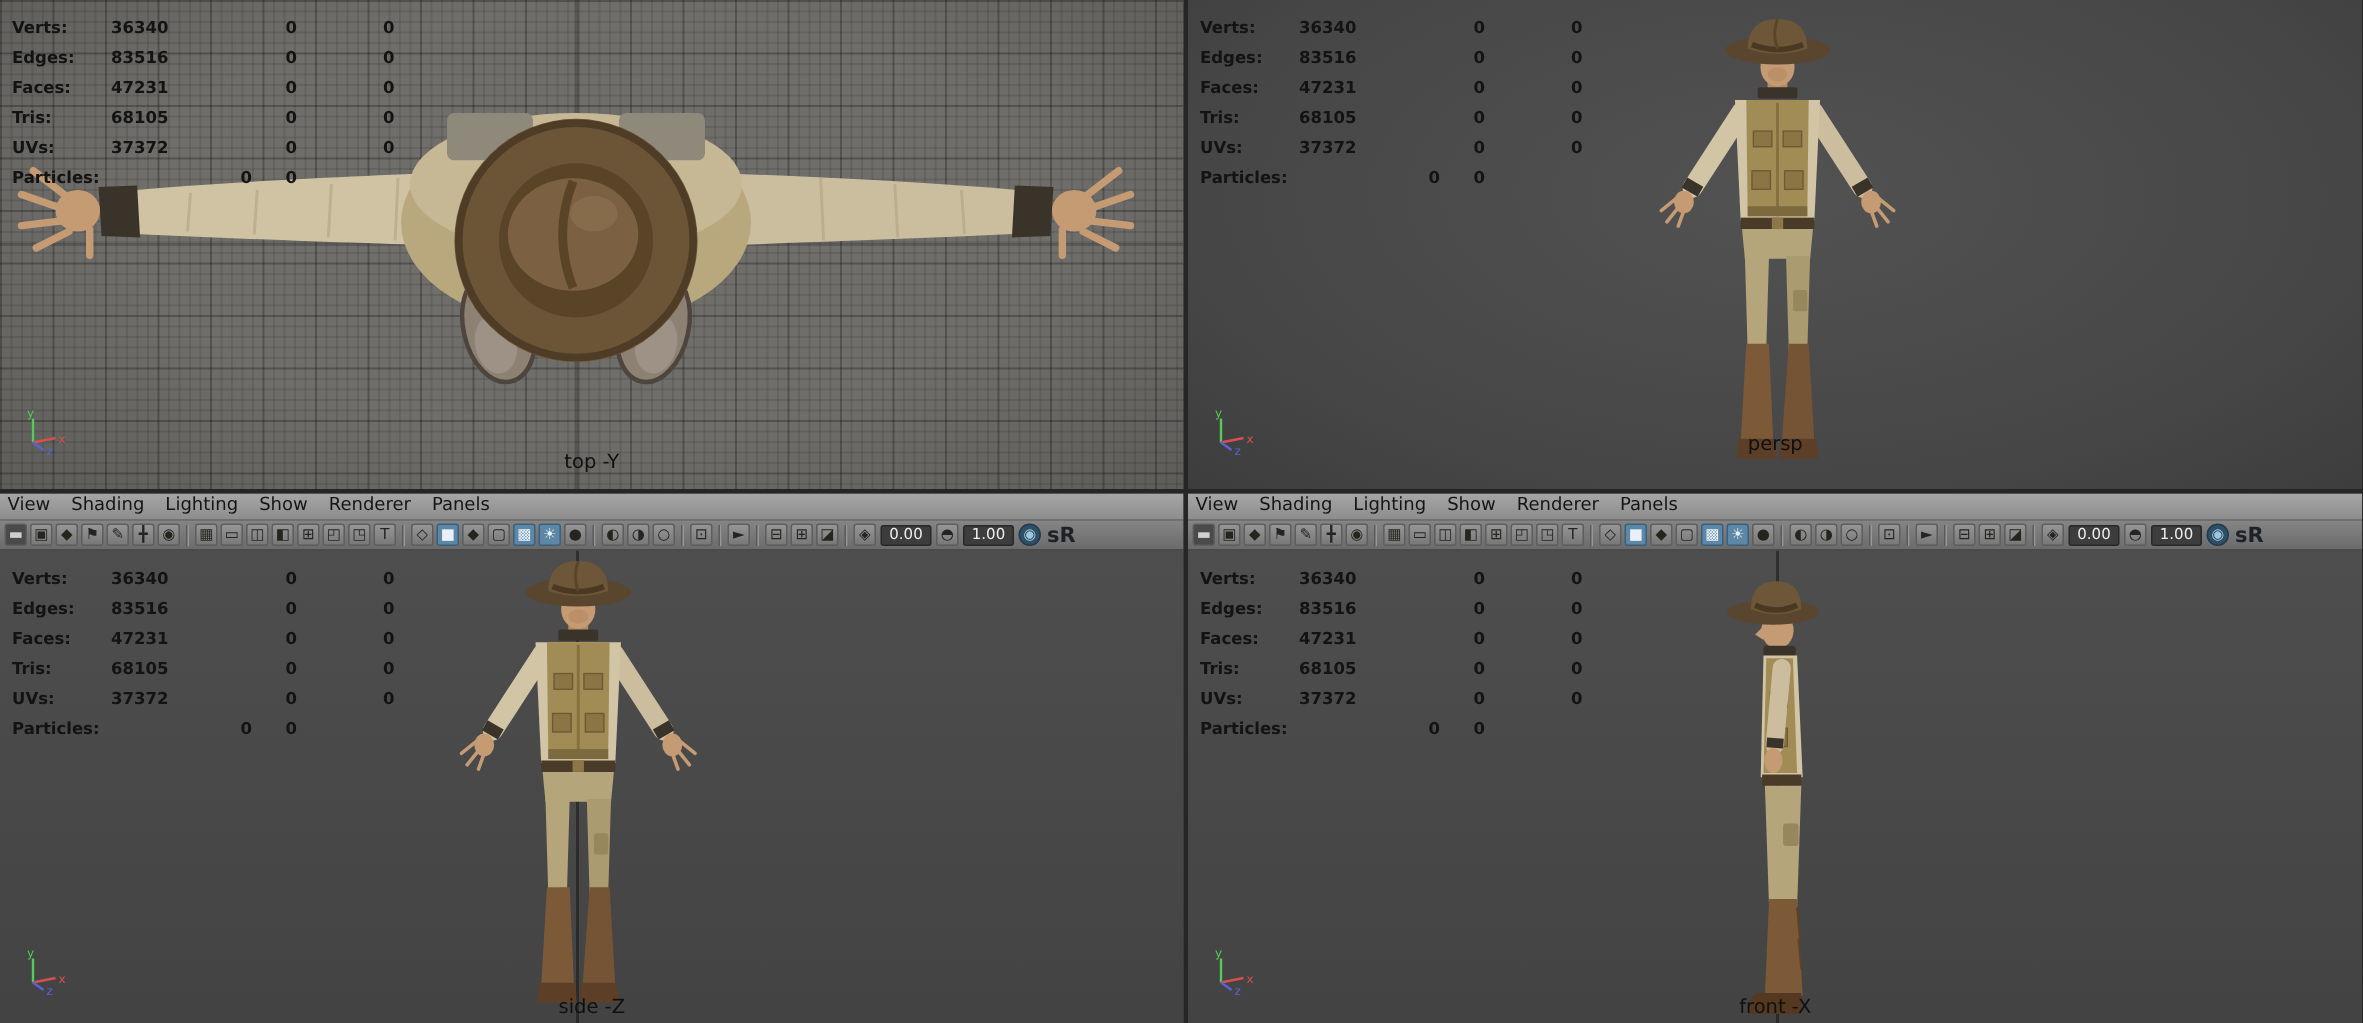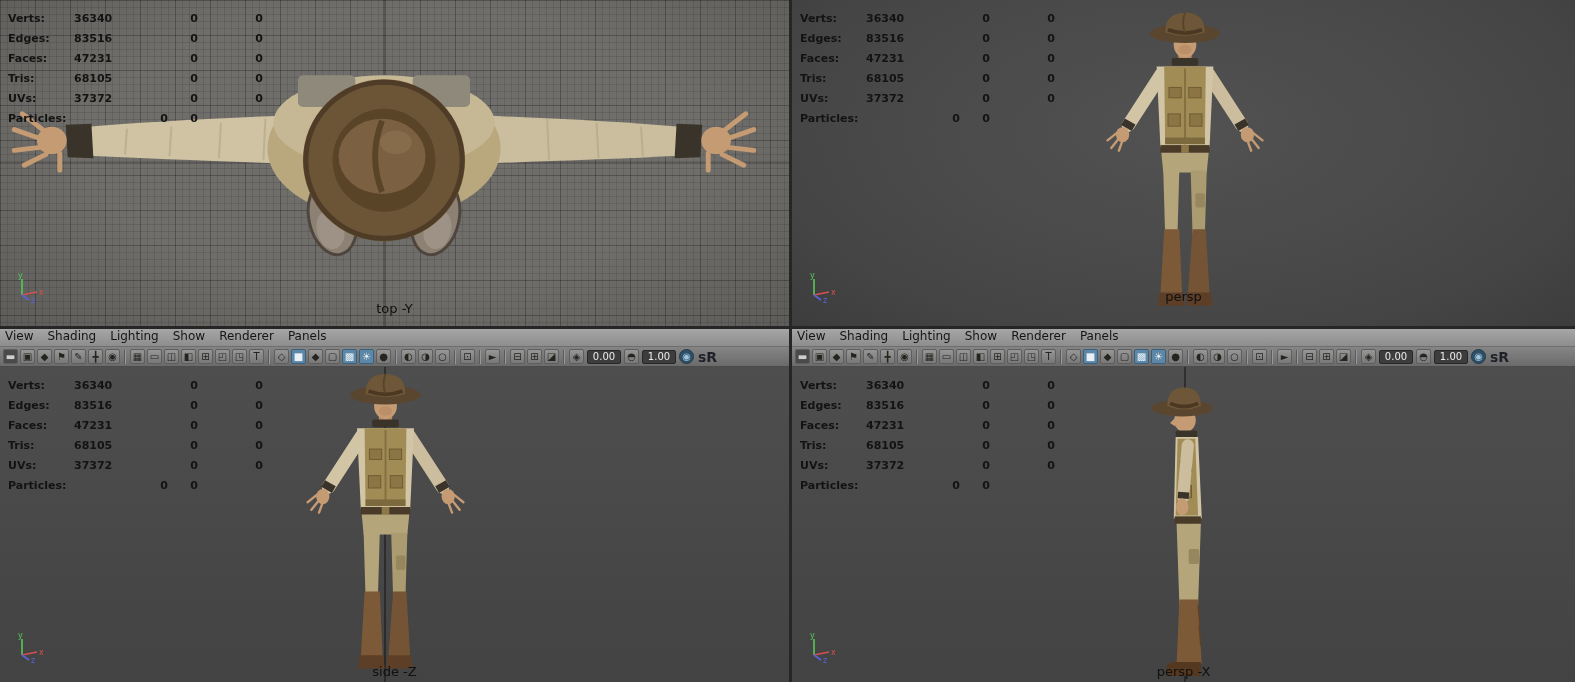--- a/index.html
+++ b/index.html
@@ -526,17 +526,17 @@
 
       <svg class="gizmo" width="34" height="34" viewBox="0 0 34 34">
         <line x1="10" y1="25" x2="10" y2="9" stroke="#57c957" stroke-width="1.6"></line>
         <line x1="10" y1="25" x2="25" y2="22" stroke="#d65050" stroke-width="1.6"></line>
         <line x1="10" y1="25" x2="17" y2="30" stroke="#5863d6" stroke-width="1.6"></line>
         <text x="6" y="8" font-size="8" fill="#57c957">y</text>
         <text x="27" y="25" font-size="8" fill="#d65050">x</text>
         <text x="19" y="33" font-size="8" fill="#5863d6">z</text>
       </svg>
 
-      <div class="vp-label">persp -X</div>
+      <div class="vp-label">front -X</div>
     </div>
   </div>
 
 </div>
 
 </body></html>

